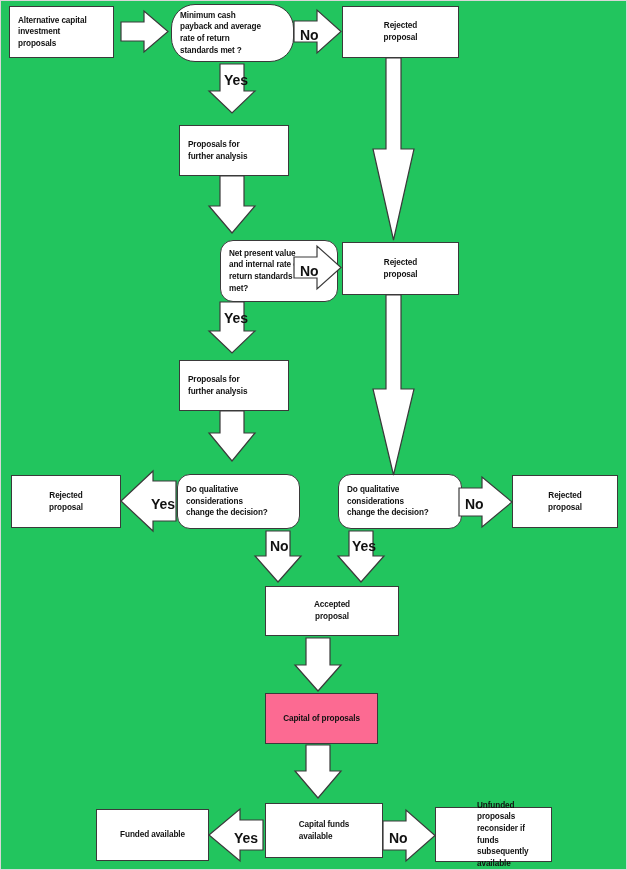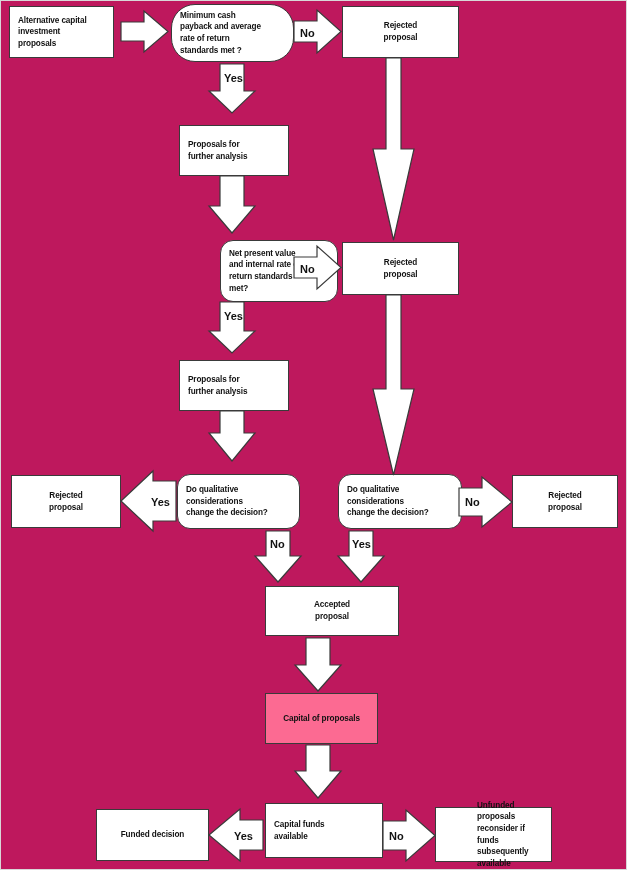--- a/index.html
+++ b/index.html
@@ -5,21 +5,21 @@
 <style>
   html, body {
     margin: 0;
     padding: 0;
     background: #ffffff;
   }
   #canvas {
     position: relative;
     width: 627px;
     height: 870px;
-    background: #be185d;
+    background: #22c55e;
     border: 1px solid #d8d8d8;
     box-sizing: border-box;
     font-family: "Liberation Sans", sans-serif;
     overflow: hidden;
   }
 
   
   .node {
     position: absolute;
     box-sizing: border-box;
@@ -46,21 +46,21 @@
   }
 
   .highlight {
     background: #fc6a92;
     border: 1.4px solid #3a3a3a;
   }
 
   
   .alabel {
     position: absolute;
-    font-size: 11px;
+    font-size: 14px;
     font-weight: bold;
     color: #111111;
     font-family: "Liberation Sans", sans-serif;
     z-index: 6;
     white-space: nowrap;
   }
 
   
   svg.arrows {
     position: absolute;
@@ -183,27 +183,27 @@
 
   <div class="node center" style="left:264px; top:585px; width:134px; height:50px;">
     <span class="txt">Accepted
 proposal</span>
   </div>
 
   <div class="node center highlight" style="left:264px; top:692px; width:113px; height:51px;">
     <span class="txt">Capital of proposals</span>
   </div>
 
-  <div class="node" style="left:264px; top:802px; width:118px; height:55px;">
+  <div class="node" style="left:264px; top:802px; width:118px; height:55px;justify-content:center;">
     <span class="txt">Capital funds
 available</span>
   </div>
 
   <div class="node center" style="left:95px; top:808px; width:113px; height:52px;">
-    <span class="txt">Funded decision</span>
+    <span class="txt">Funded available</span>
   </div>
 
   <div class="node" style="left:434px; top:806px; width:117px; height:55px;padding-left:41px;">
     <span class="txt">Unfunded proposals
 reconsider if funds
 subsequently available</span>
   </div>
 
   <div class="alabel" style="left:299px; top:26px;">No</div>
 

